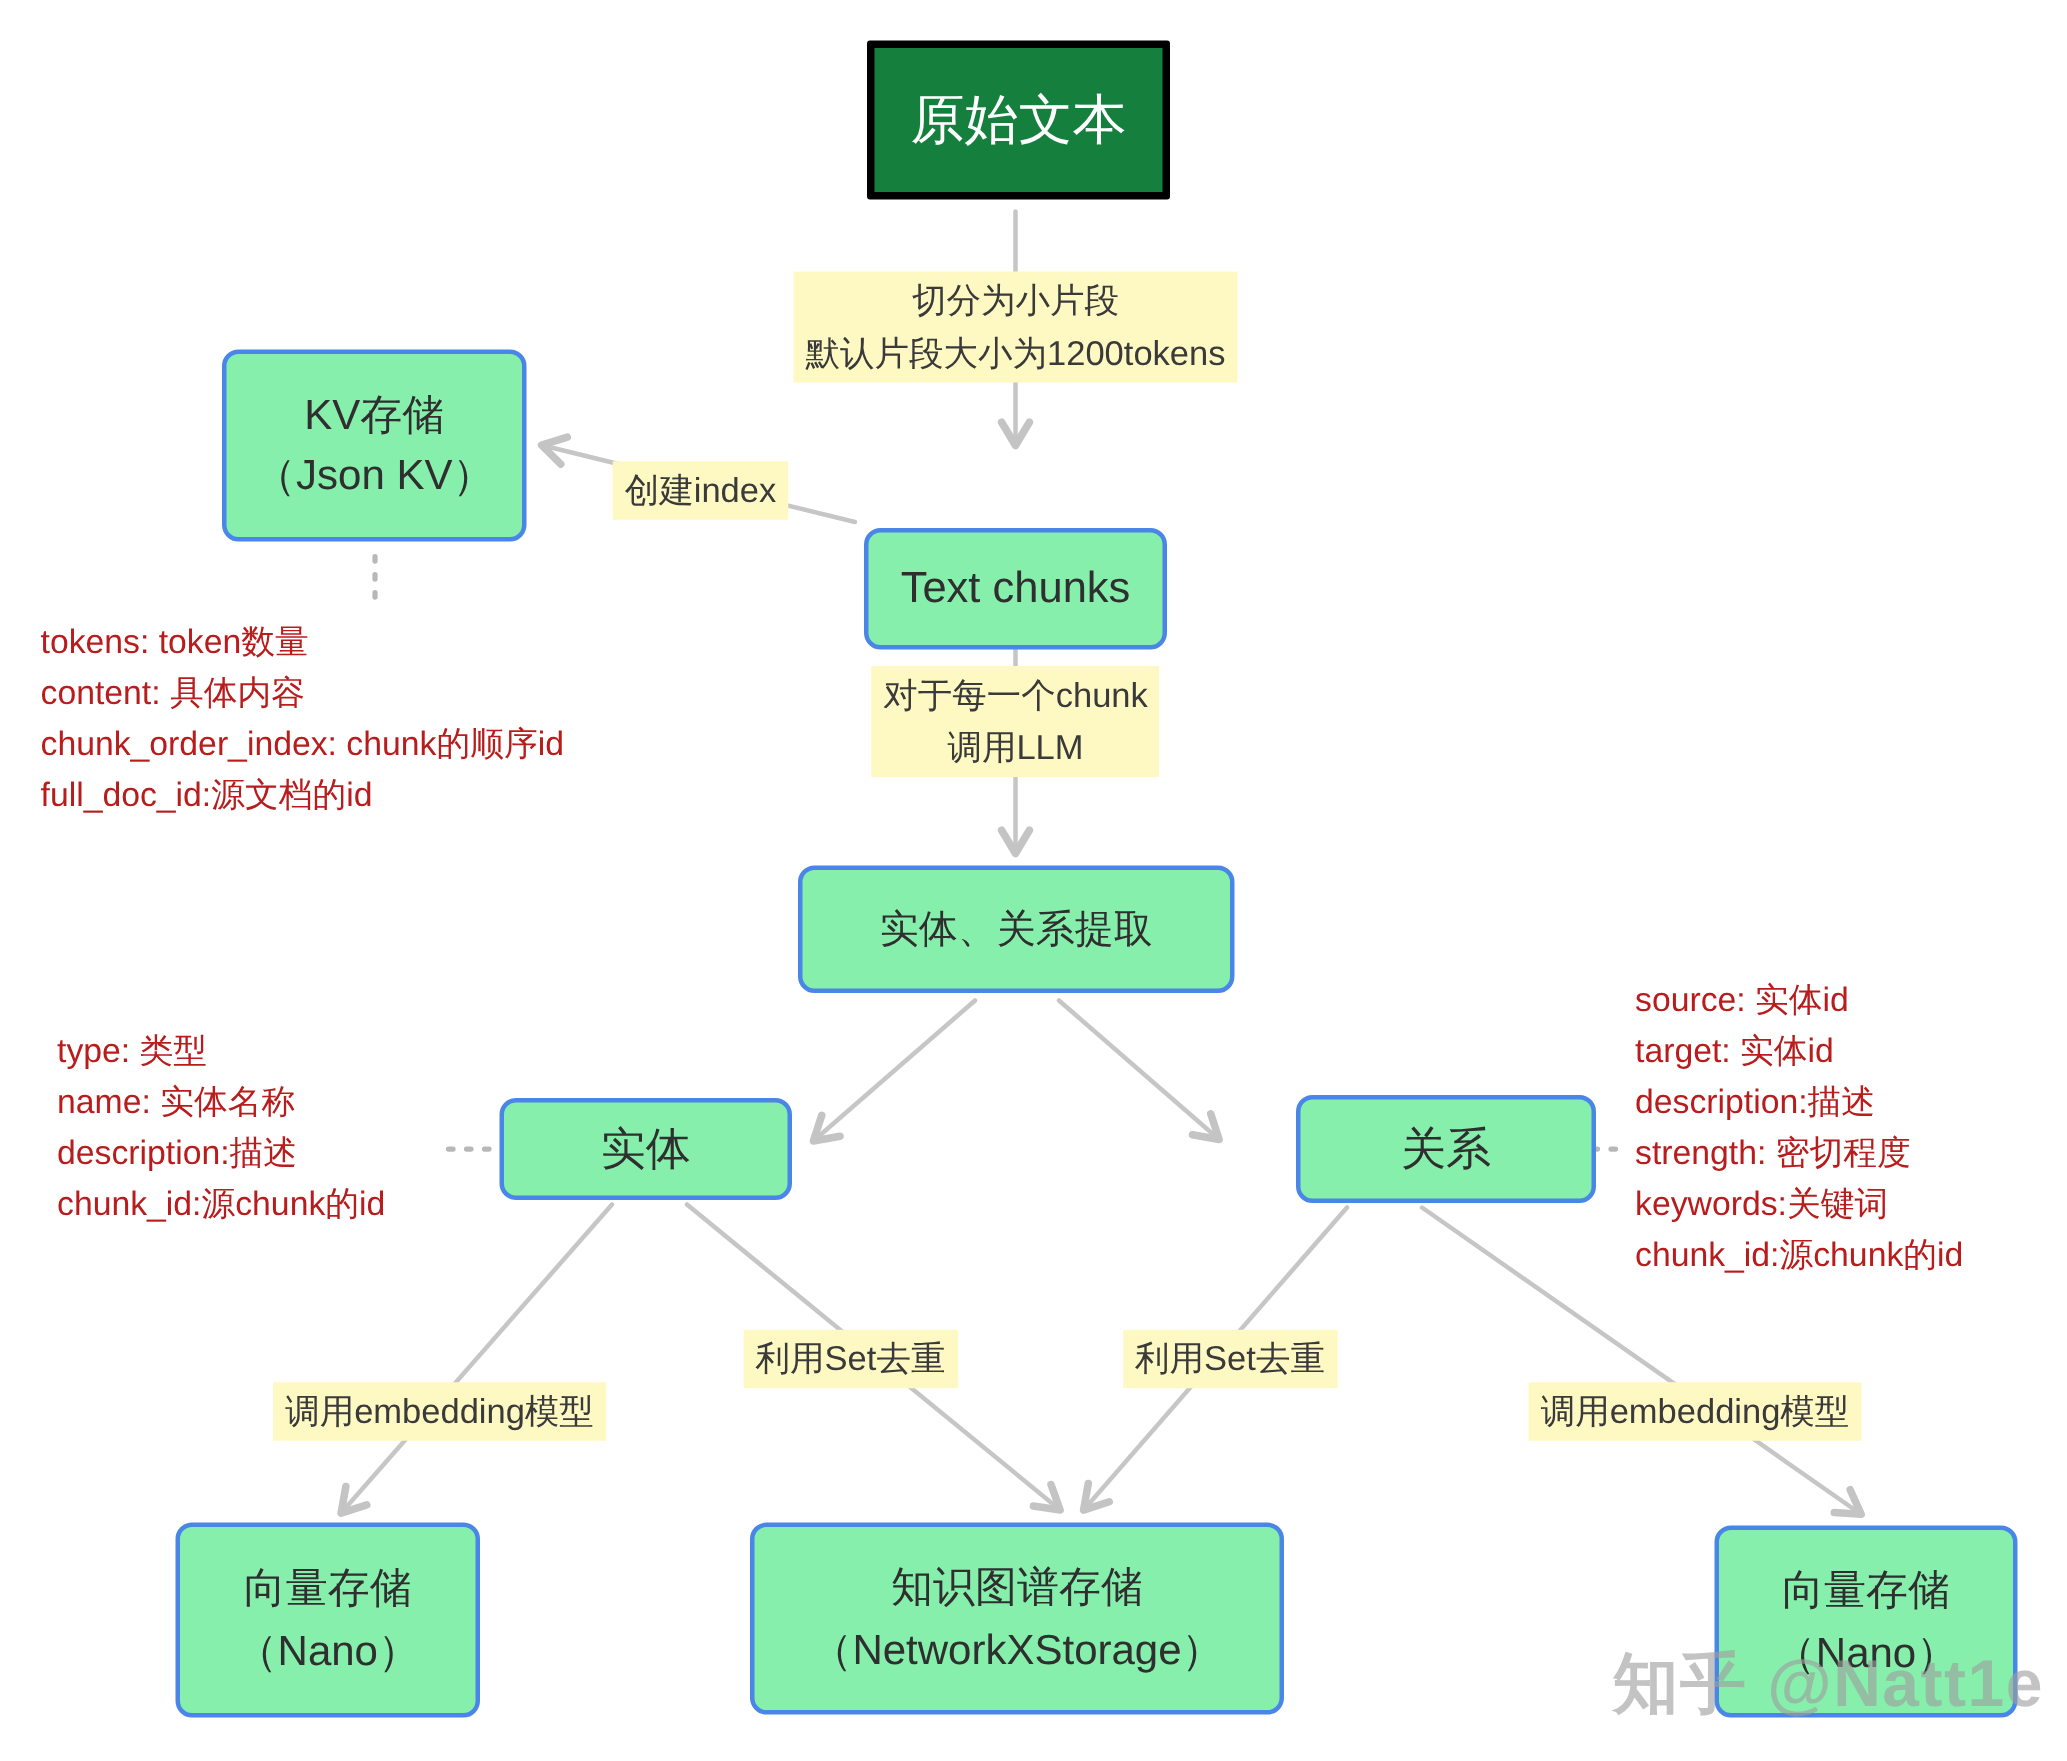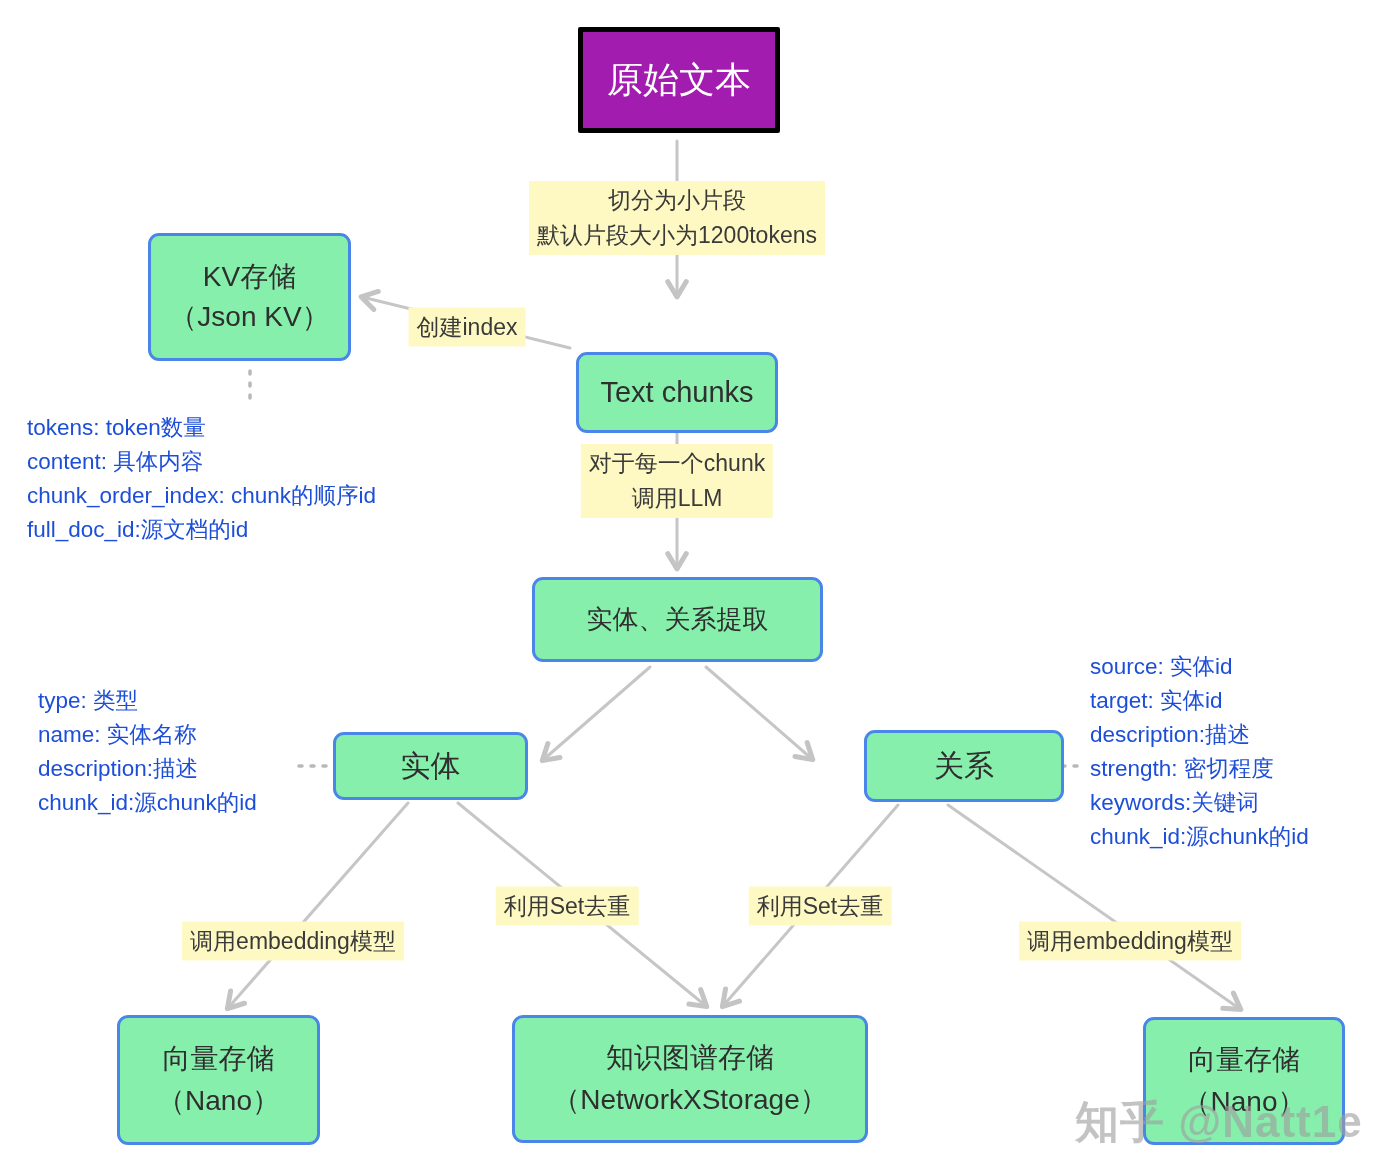--- a/index.html
+++ b/index.html
@@ -11,47 +11,47 @@
   #stage{position:absolute;inset:0;}
   svg.wires{position:absolute;left:0;top:0;z-index:1;}
   .node{
     position:absolute;z-index:3;box-sizing:border-box;
     background:#86efac;border:3px solid #4a86e8;border-radius:11px;
     display:flex;flex-direction:column;align-items:center;justify-content:center;
     color:#2f2f2f;text-align:center;
   }
   .node .l{display:block;}
   .node-dark{
-    background:#a21caf;border:5px solid #000;border-radius:2px;
+    background:#15803d;border:5px solid #000;border-radius:2px;
     color:#fff;z-index:3;position:absolute;box-sizing:border-box;
     display:flex;align-items:center;justify-content:center;
   }
   .edge-label{
     position:absolute;z-index:4;transform:translate(-50%,-50%);
     background:#fef9c3;white-space:nowrap;color:#3a3a3a;
     font-size:23px;text-align:center;padding:2px 8px;line-height:35px;
   }
   .annot{
-    position:absolute;z-index:2;color:#1d4ed8;font-size:22.5px;line-height:34px;
+    position:absolute;z-index:2;color:#b91c1c;font-size:22.5px;line-height:34px;
     white-space:nowrap;
   }
   .annot div{height:34px;}
   .watermark{
     position:absolute;z-index:6;font-size:44px;font-weight:bold;
     color:rgba(158,158,158,0.62);white-space:nowrap;letter-spacing:1px;
   }
   
   #n-source   {left:578px;top:27px;  width:202px;height:106px;font-size:36px;}
   #n-kv       {left:148px;top:233px; width:203px;height:128px;font-size:28px;line-height:40px;}
   #n-chunks   {left:576px;top:308px; width:202px;height:81px; font-size:29px;margin-top:44px;}
   #n-extract  {left:532px;top:577px; width:291px;height:85px; font-size:26px;}
   #n-entity   {left:333px;top:732px; width:195px;height:68px; font-size:30px;}
   #n-relation {left:823px;top:730px; width:200px;height:72px; font-size:30px;margin-left:41px;}
   #n-vec-l    {left:117px;top:1015px;width:203px;height:130px;font-size:28px;line-height:42px;}
-  #n-kg       {left:512px;top:1015px;width:356px;height:128px;font-size:28px;line-height:42px;}
+  #n-kg       {left:500px;top:1015px;width:356px;height:128px;font-size:28px;line-height:42px;}
   #n-vec-r    {left:1143px;top:1017px;width:202px;height:128px;font-size:28px;line-height:42px;}
   
   #lbl-split      {left:677px;top:218px;}
   #lbl-create     {left:467px;top:327px;}
   #lbl-perchunk   {left:677px;top:481px;}
   #lbl-embed-l    {left:293px;top:941px;}
   #lbl-set-l      {left:567px;top:906px;}
   #lbl-set-r      {left:820px;top:906px;}
   #lbl-embed-r    {left:1130px;top:941px;}
   

